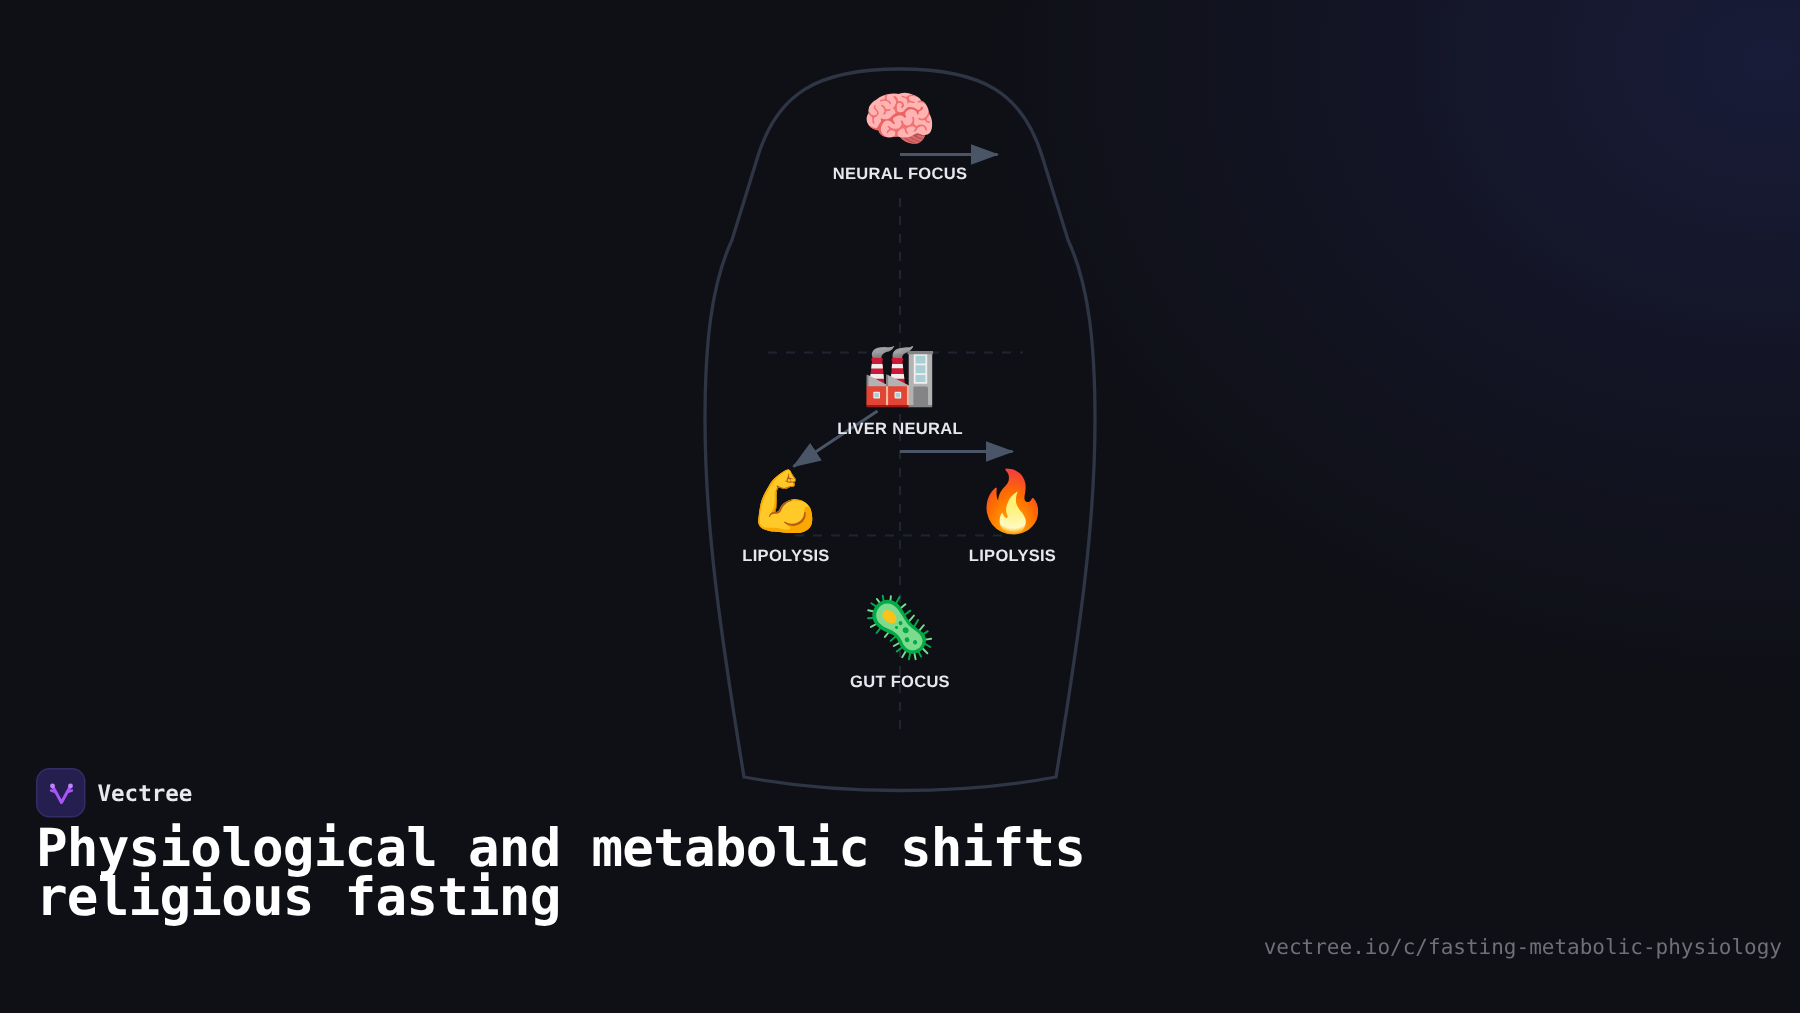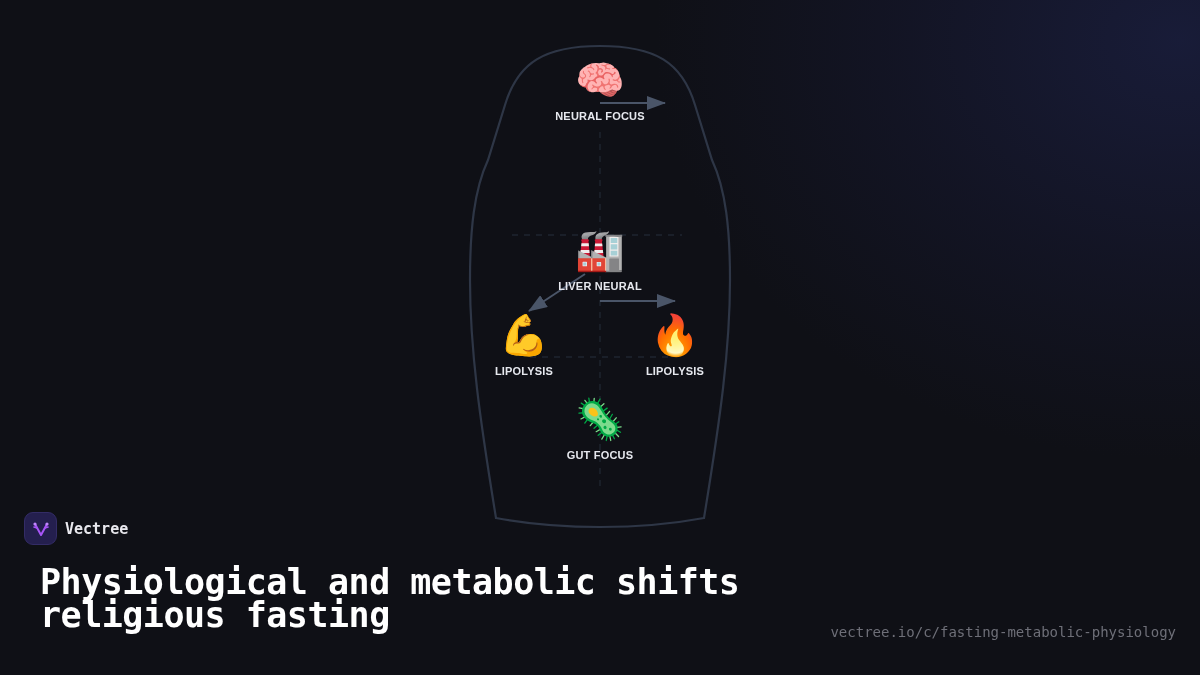--- a/index.html
+++ b/index.html
@@ -33,27 +33,27 @@
     }
     .brand-logo {
       width: 33px; height: 33px; border-radius: 9px; background: #241f4e;
       border: 1px solid #332c66; display: flex; align-items: center; justify-content: center;
       box-sizing: border-box;
     }
     .brand-name {
       font-family: "DejaVu Sans Mono", monospace; font-weight: bold; font-size: 15px; color: #e8e8ee;
     }
     .title {
-      position: absolute; left: 24px; top: 550px; margin: 16px;
+      position: absolute; left: 24px; top: 550px; margin: 0;
       font-family: "DejaVu Sans Mono", monospace; font-weight: bold;
       font-size: 35px; line-height: 33px; color: #ffffff; letter-spacing: -0.5px;
     }
     .title span { display: block; white-space: nowrap; }
     .url {
-      position: absolute; right: 24px; top: 624px;
+      position: absolute; right: 12px; top: 624px;
       font-family: "DejaVu Sans Mono", monospace; font-size: 14px; color: #6e6f78;
     }
   </style>
 </head>
 <body>
 
 <div class="bg-glow"></div>
 
 <div class="diagram">
   <svg width="1200" height="675" style="position:absolute;left:0;top:0">

